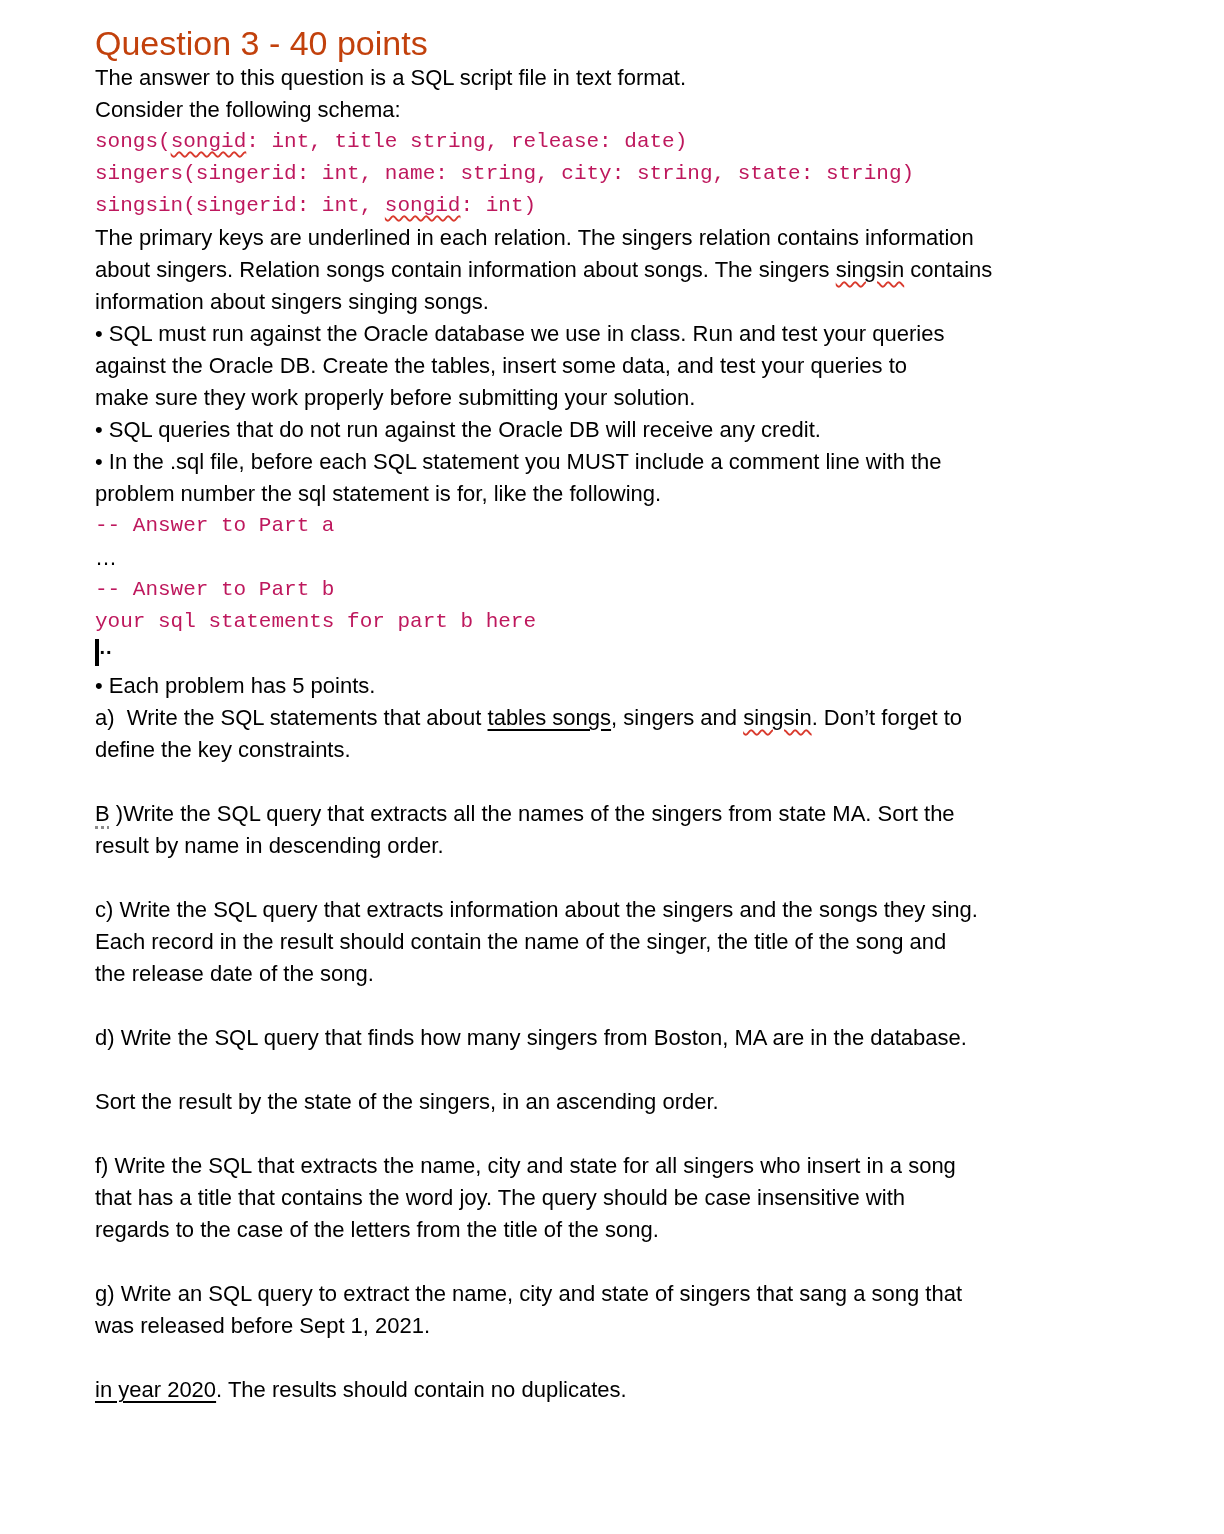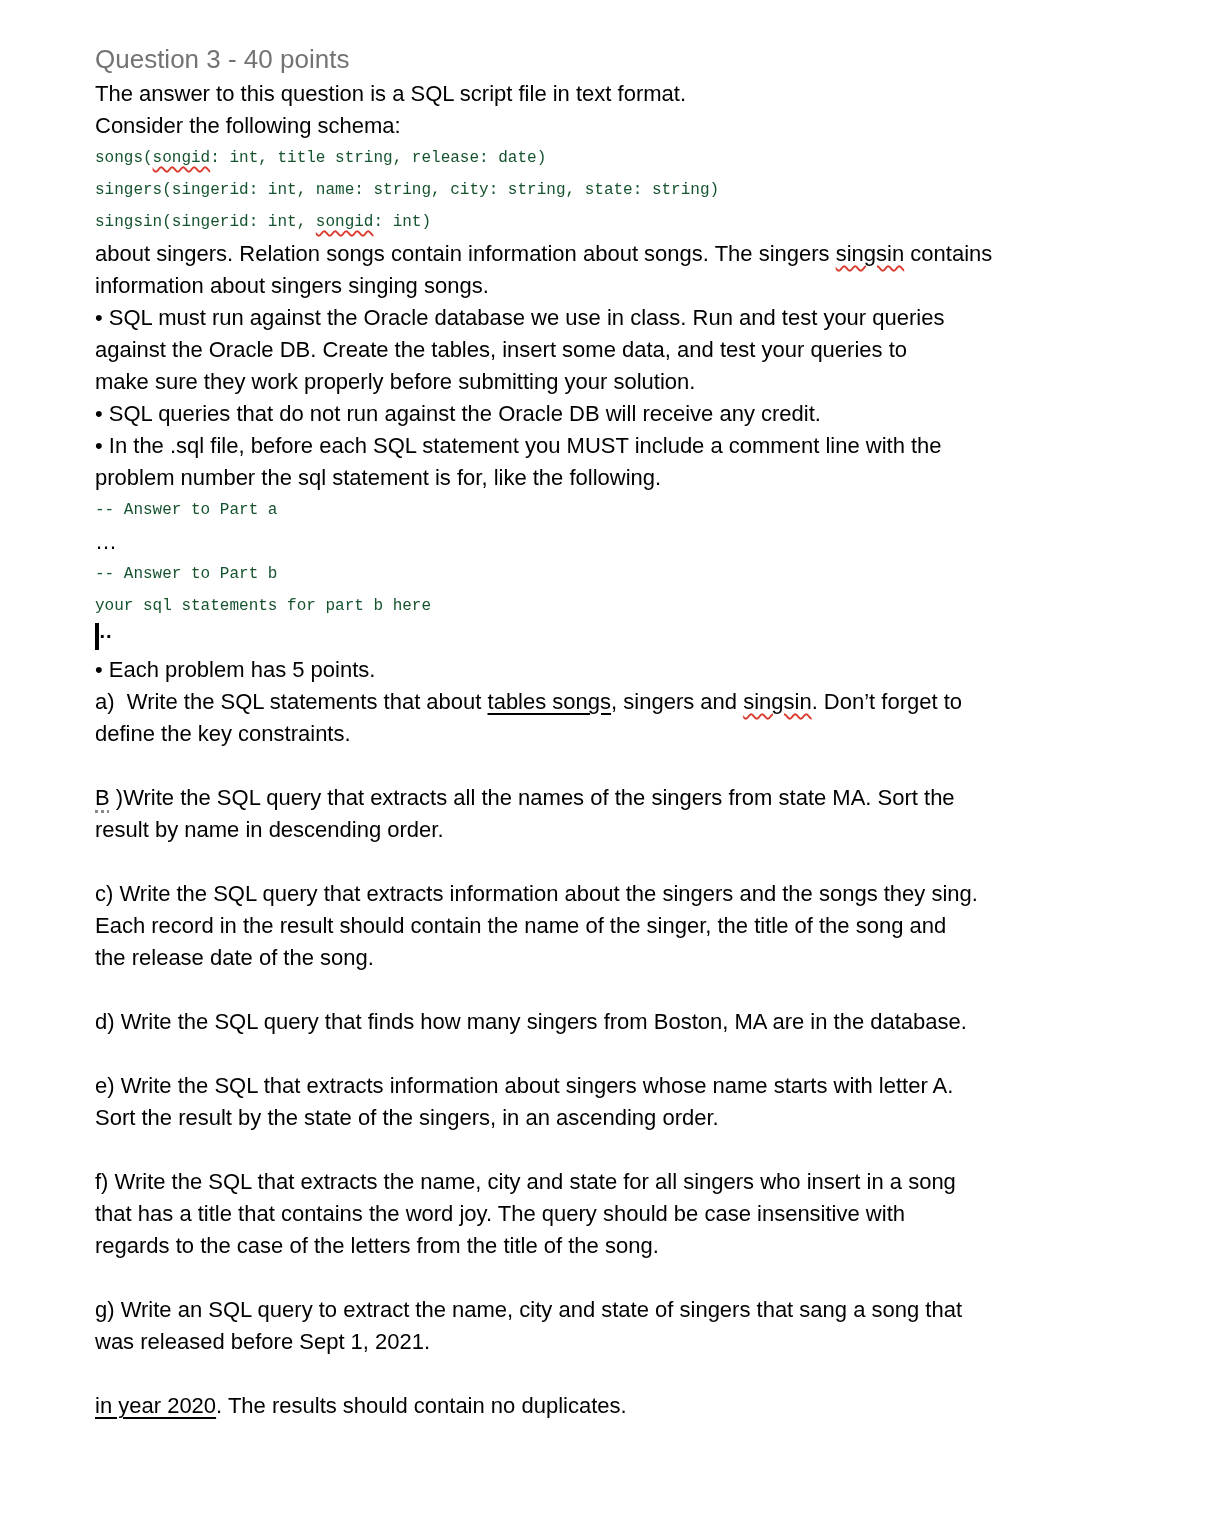--- a/index.html
+++ b/index.html
@@ -13,35 +13,34 @@
     font-family: "Liberation Sans", sans-serif;
     color: #000000;
     overflow: hidden;
   }
   .page {
     padding: 24px 90px 0 95px;
     box-sizing: border-box;
     width: 1224px;
   }
   .heading {
-    font-size: 26px;
+    font-size: 34px;
     line-height: 38px;
-    color: #737373;
+    color: #c2410c;
     white-space: pre-wrap;
-    margin-top: 16px;
   }
   .line {
     font-size: 22px;
     line-height: 32px;
     white-space: pre-wrap;
   }
   .mono {
     font-family: "Liberation Mono", "DejaVu Sans Mono", monospace;
-    font-size: 16px;
-    color: #14532d;
+    font-size: 21px;
+    color: #be185d;
   }
   .blank { height: 32px; }
   .sq-red {
     text-decoration-line: underline;
     text-decoration-style: wavy;
     text-decoration-color: #d93a2d;
     text-decoration-thickness: 2px;
     text-underline-offset: 4px;
   }
   .sq-blue {
@@ -82,20 +81,21 @@
 
   <div class="heading">Question 3 - 40 points</div>
 
   <div class="line">The answer to this question is a SQL script file in text format.</div>
   <div class="line">Consider the following schema:</div>
 
   <div class="line mono"><span>songs(</span><span class="sq-red">songid</span><span>: int, title string, release: date)</span></div>
   <div class="line mono">singers(singerid: int, name: string, city: string, state: string)</div>
   <div class="line mono"><span>singsin(singerid: int, </span><span class="sq-red">songid</span><span>: int)</span></div>
 
+  <div class="line">The primary keys are underlined in each relation. The singers relation contains information</div>
   <div class="line"><span>about singers. Relation songs contain information about songs. The singers </span><span class="sq-red">singsin</span><span> contains</span></div>
   <div class="line">information about singers singing songs.</div>
 
   <div class="line">• SQL must run against the Oracle database we use in class. Run and test your queries</div>
   <div class="line">against the Oracle DB. Create the tables, insert some data, and test your queries to</div>
   <div class="line">make sure they work properly before submitting your solution.</div>
   <div class="line">• SQL queries that do not run against the Oracle DB will receive any credit.</div>
   <div class="line">• In the .sql file, before each SQL statement you MUST include a comment line with the</div>
   <div class="line">problem number the sql statement is for, like the following.</div>
 
@@ -121,21 +121,20 @@
   <div class="line">c) Write the SQL query that extracts information about the singers and the songs they sing.</div>
   <div class="line">Each record in the result should contain the name of the singer, the title of the song and</div>
   <div class="line">the release date of the song.</div>
 
   <div class="blank"></div>
 
   <div class="line">d) Write the SQL query that finds how many singers from Boston, MA are in the database.</div>
 
   <div class="blank"></div>
 
-  <div class="line">e) Write the SQL that extracts information about singers whose name starts with letter A.</div>
   <div class="line">Sort the result by the state of the singers, in an ascending order.</div>
 
   <div class="blank"></div>
 
   <div class="line">f) Write the SQL that extracts the name, city and state for all singers who insert in a song</div>
   <div class="line">that has a title that contains the word joy. The query should be case insensitive with</div>
   <div class="line">regards to the case of the letters from the title of the song.</div>
 
   <div class="blank"></div>
 

